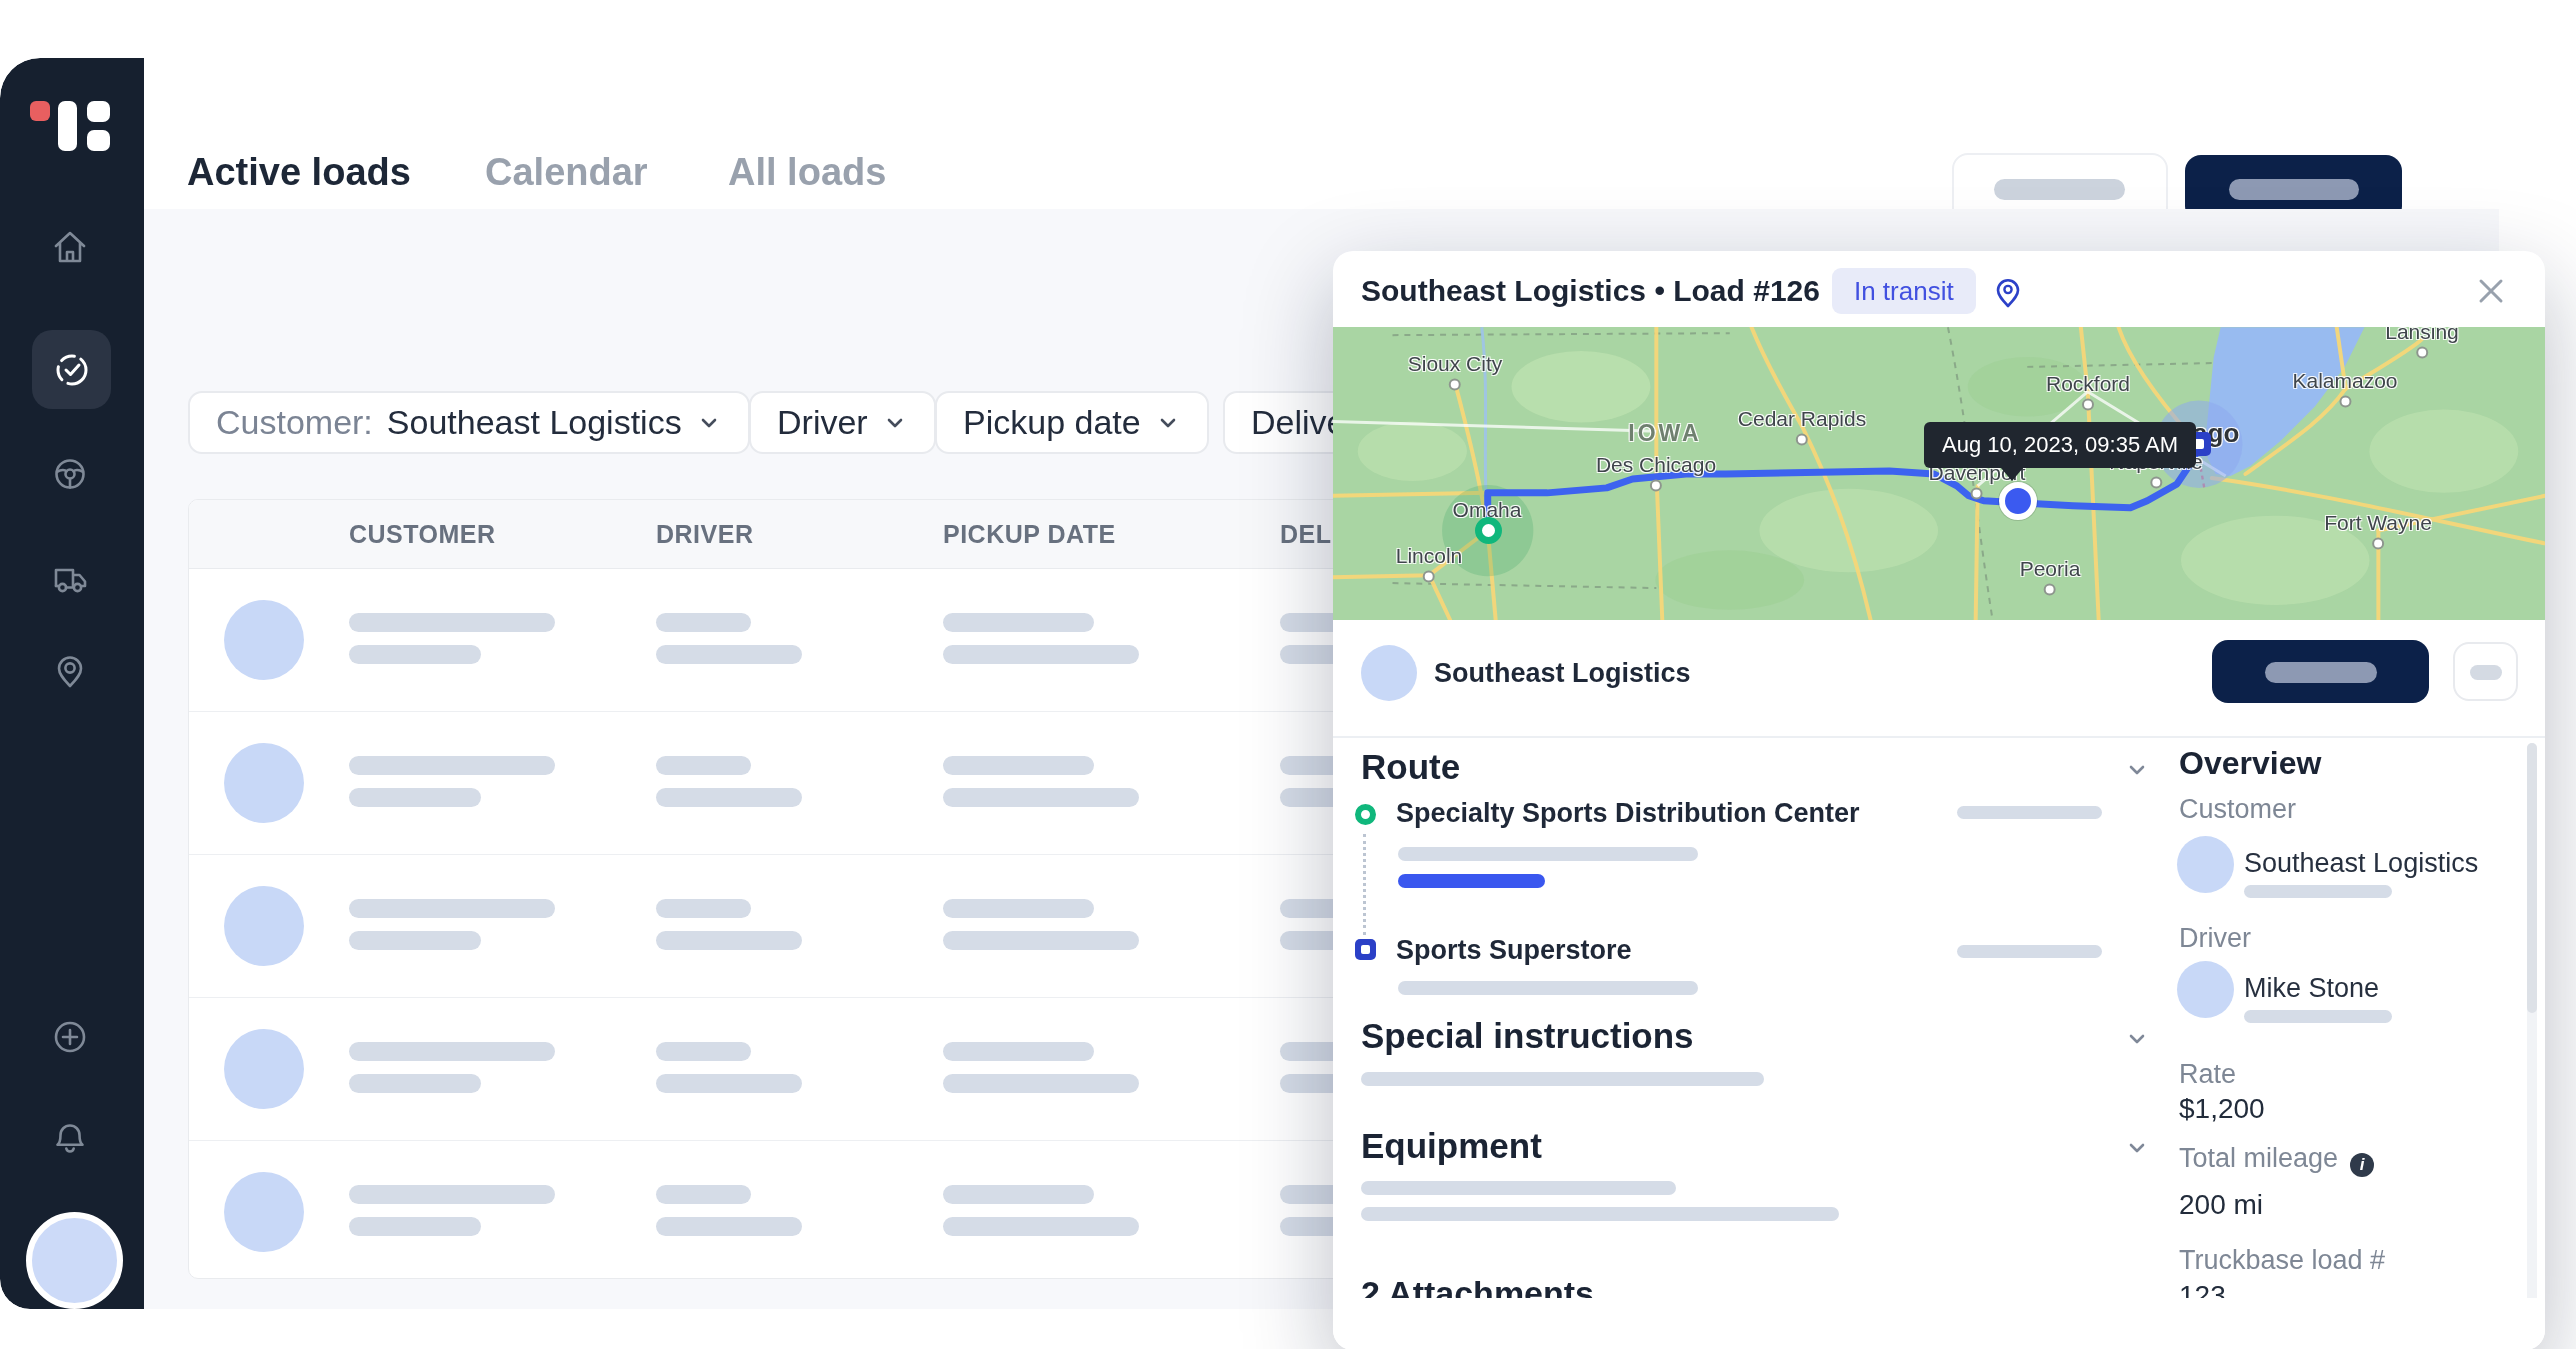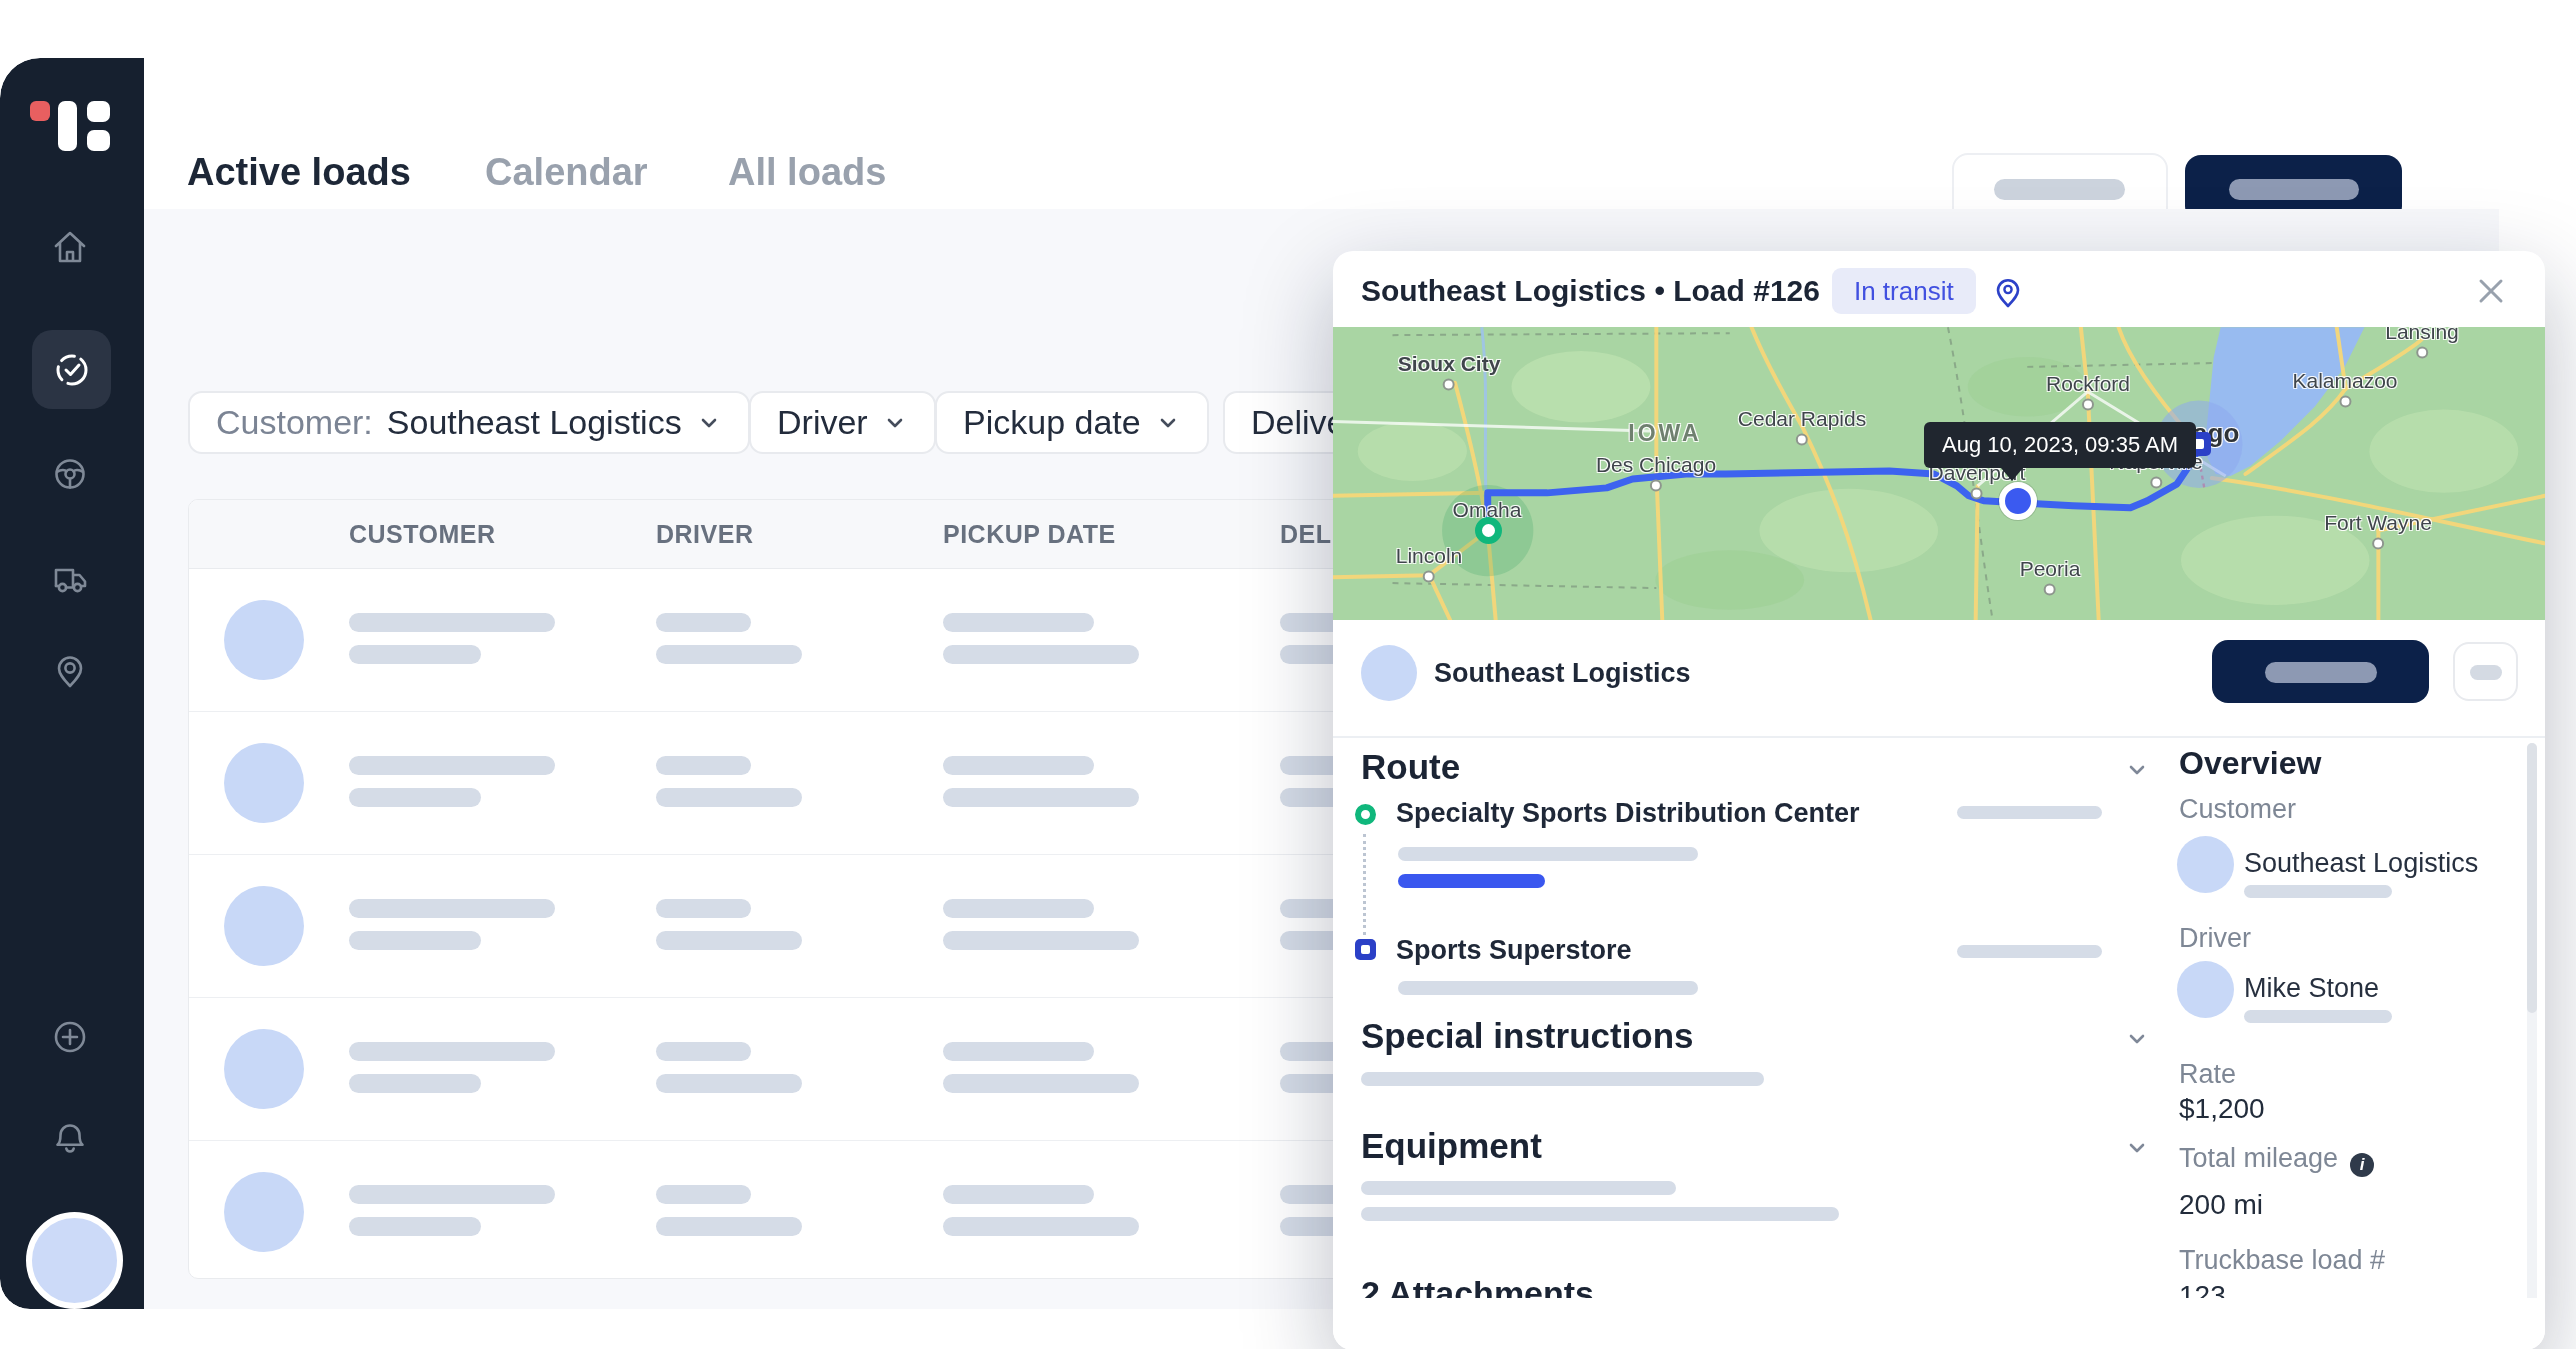--- a/index.html
+++ b/index.html
@@ -337,21 +337,21 @@
         </g>
 
         <path d="M872 126 L879 165" stroke="#d36b6b" stroke-width="2.4" stroke-dasharray="4 4" fill="none"></path>
 
         <circle cx="156" cy="205" r="46" fill="#2ea05f" opacity=".22"></circle>
         <circle cx="873" cy="118" r="44" fill="#8ea9ef" opacity=".55"></circle>
 
         <polyline points="156,205 156,167 216,167 276,162 302,153 356,148 396,148 561,145 606,148 629,160 641,170 656,175 691,177 746,180 804,182 821,175 851,158 863,140 873,122" fill="none" stroke="#3d63ef" stroke-width="7" stroke-linejoin="round" stroke-linecap="round"></polyline>
       </svg>
       <div style="position:absolute;left:0;top:0;width:100%;height:100%;">
-          <div class="city" style="left: 116px; top: 44px; font-weight: bold;"><span>Sioux City</span><i></i></div>
+          <div class="city" style="left: 122px; top: 44px;"><span>Sioux City</span><i></i></div>
           <div class="city state" style="left: 332px; top: 106px;"><span>IOWA</span></div>
           <div class="city" style="left: 469px; top: 99px;"><span>Cedar Rapids</span><i></i></div>
           <div class="city" style="left: 323px; top: 145px;"><span>Des Chicago</span><i></i></div>
           <div class="city" style="left: 154px; top: 183px;"><span>Omaha</span></div>
           <div class="city" style="left: 96px; top: 236px;"><span>Lincoln</span><i></i></div>
           <div class="city" style="left: 644px; top: 153px;"><span>Davenport</span><i></i></div>
           <div class="city" style="left: 755px; top: 64px;"><span>Rockford</span><i></i></div>
           <div class="city major" style="left: 855px; top: 106px;"><span>Chicago</span></div>
           <div class="city" style="left: 823px; top: 142px;"><span>Naperville</span><i></i></div>
           <div class="city" style="left: 717px; top: 249px;"><span>Peoria</span><i></i></div>

